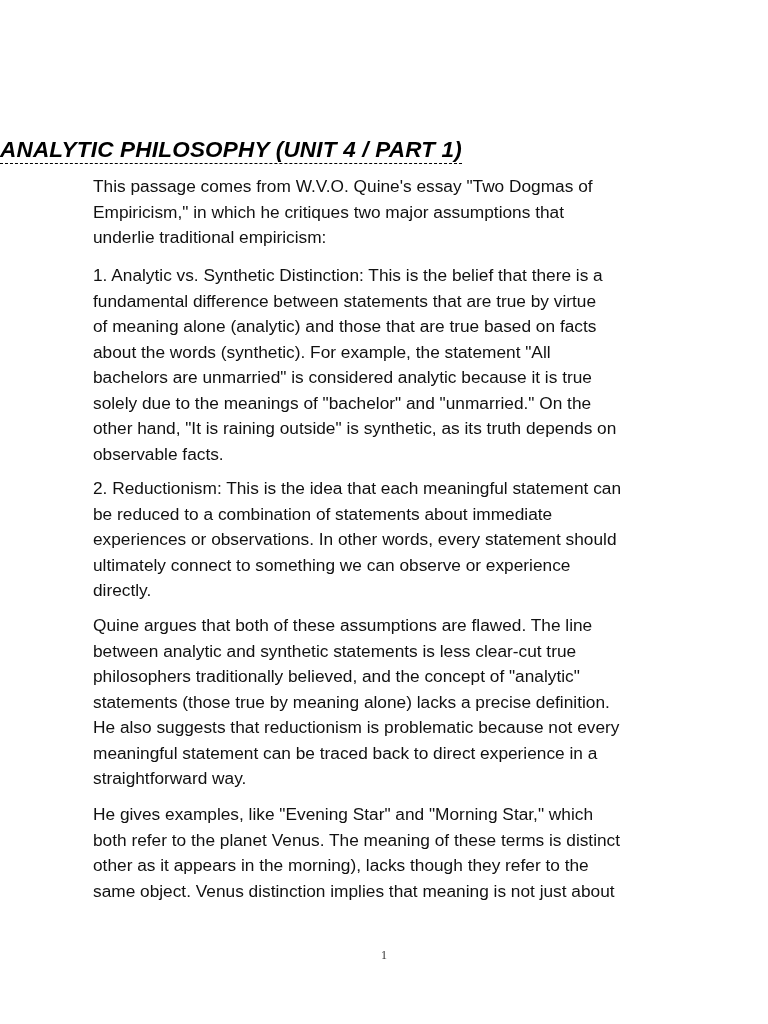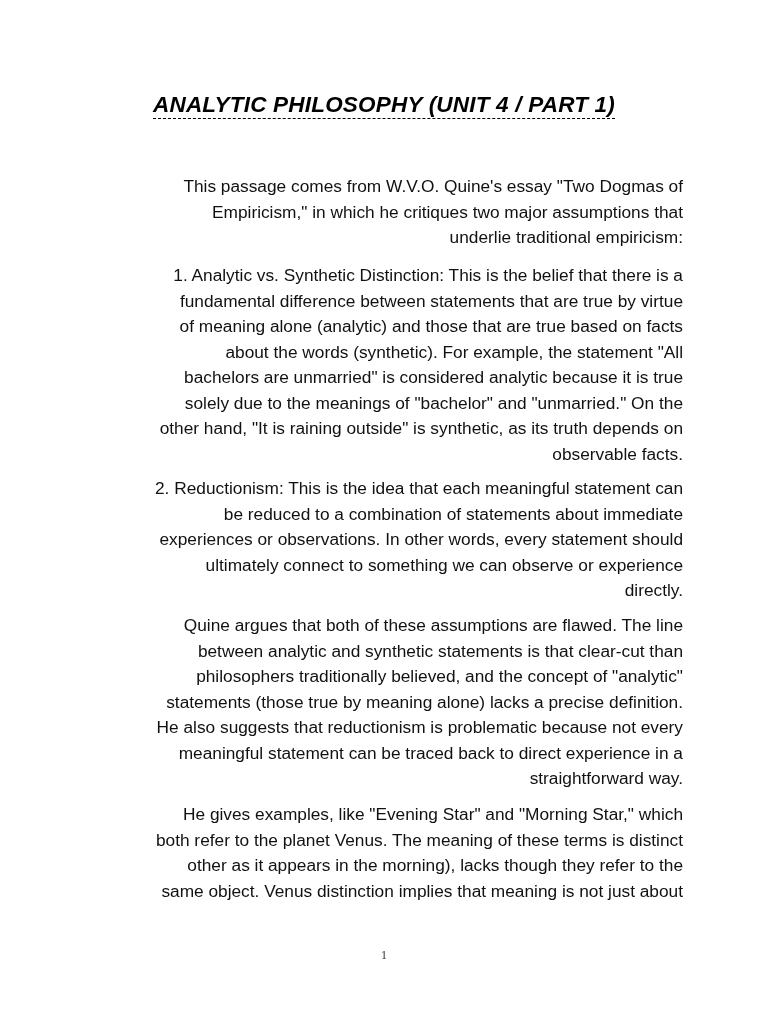--- a/index.html
+++ b/index.html
@@ -17,28 +17,29 @@
     .page {
       position: absolute;
       left: 0; top: 0;
       width: 768px; height: 1024px;
       background: #ffffff;
     }
     .heading {
       position: absolute;
       left: 0;
       width: 768px;
-      text-align: center;
+      text-align: left;
       font-family: "Liberation Sans", "DejaVu Sans", sans-serif;
       font-weight: bold;
       font-style: italic;
       font-size: 22.5px;
       line-height: 30px;
       letter-spacing: 0.2px;
       white-space: nowrap;
+      margin-top: 45px;
     }
     .heading span {
       display: inline-block;
       border-bottom: 1.5px dashed #000;
       padding-bottom: 0px;
       line-height: 26px;
     }
     .h1 { top: 90px; }
     .h2 { top: 132px; }
 
@@ -47,21 +48,20 @@
       left: 93px;
       width: 590px;
       font-family: "Liberation Sans", "DejaVu Sans", sans-serif;
       font-size: 17.3px;
       color: #111111;
     }
     .para {
       position: absolute;
       left: 0;
       width: 590px;
-      text-align: right;
     }
     .line {
       display: block;
       height: 25.5px;
       line-height: 25.5px;
       white-space: nowrap;
     }
     .p1 { top: 174px; }
     .p2 { top: 263px; }
     .p3 { top: 476px; }
@@ -110,21 +110,21 @@
     <div class="para p3">
       <span class="line">2. Reductionism: This is the idea that each meaningful statement can</span>
       <span class="line">be reduced to a combination of statements about immediate</span>
       <span class="line">experiences or observations. In other words, every statement should</span>
       <span class="line">ultimately connect to something we can observe or experience</span>
       <span class="line">directly.</span>
     </div>
 
     <div class="para p4">
       <span class="line">Quine argues that both of these assumptions are flawed. The line</span>
-      <span class="line">between analytic and synthetic statements is that clear-cut than</span>
+      <span class="line">between analytic and synthetic statements is less clear-cut true</span>
       <span class="line">philosophers traditionally believed, and the concept of "analytic"</span>
       <span class="line">statements (those true by meaning alone) lacks a precise definition.</span>
       <span class="line">He also suggests that reductionism is problematic because not every</span>
       <span class="line">meaningful statement can be traced back to direct experience in a</span>
       <span class="line">straightforward way.</span>
     </div>
 
     <div class="para p5">
       <span class="line">He gives examples, like "Evening Star" and "Morning Star," which</span>
       <span class="line">both refer to the planet Venus. The meaning of these terms is distinct</span>

